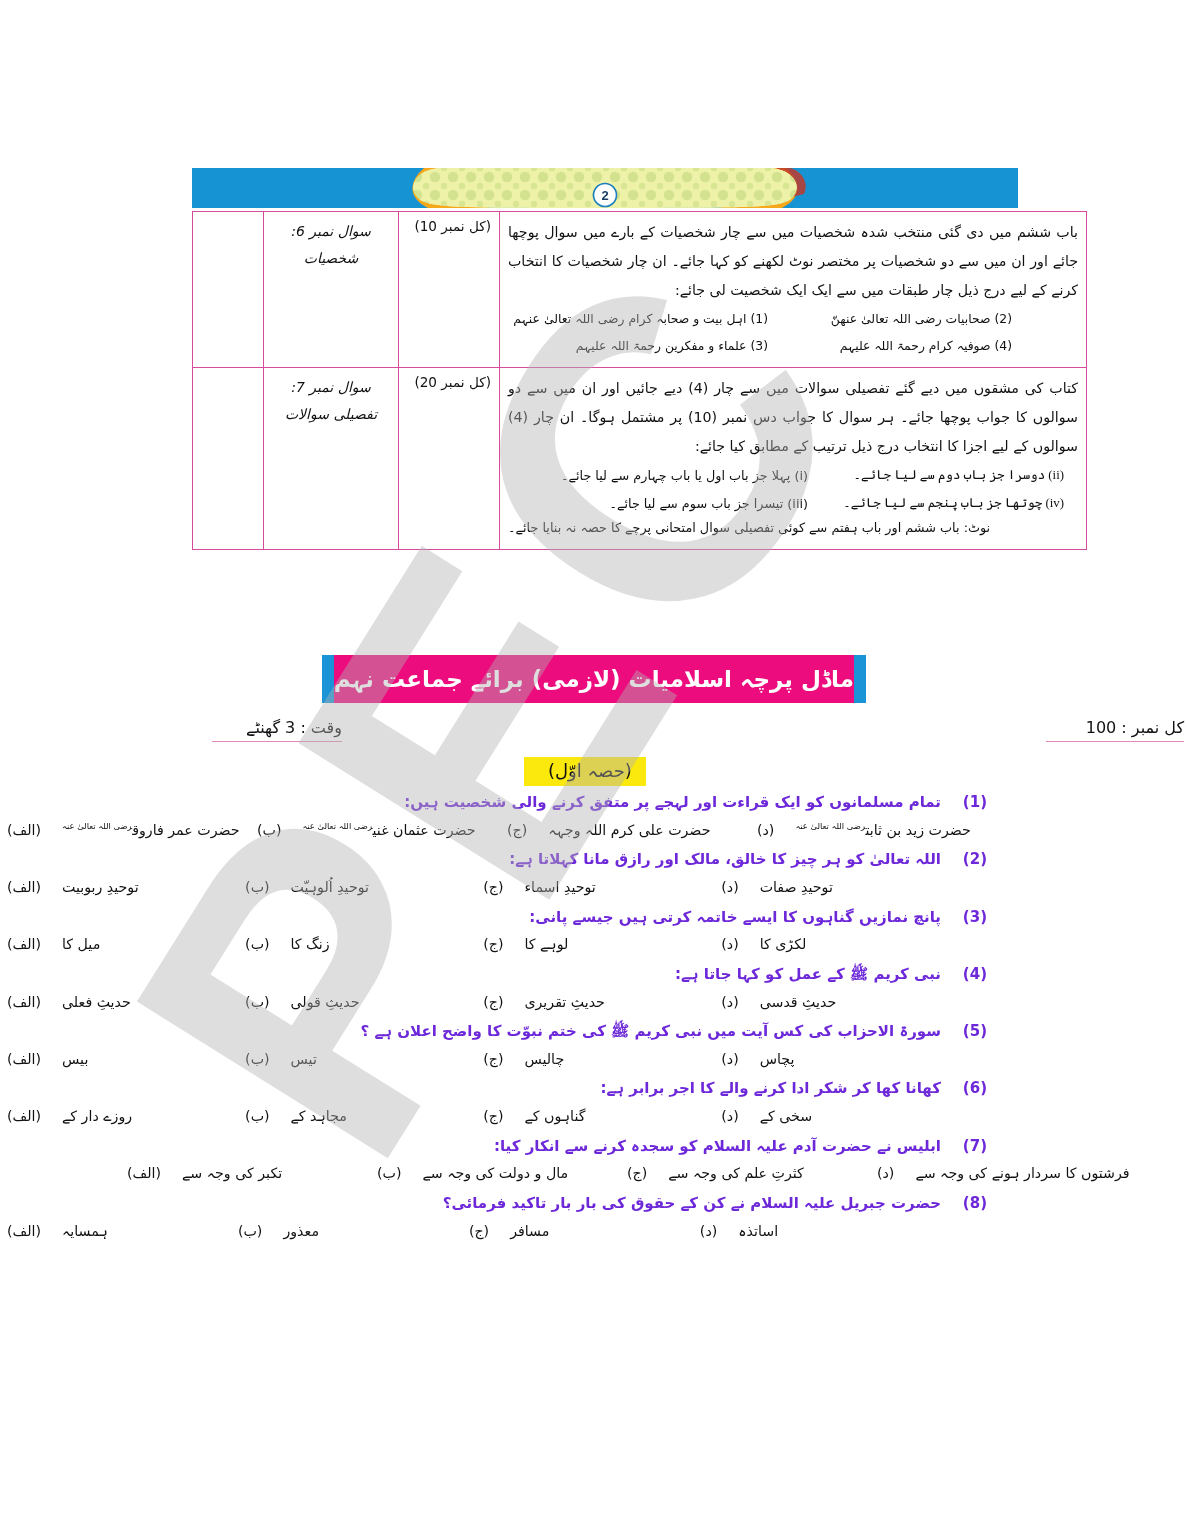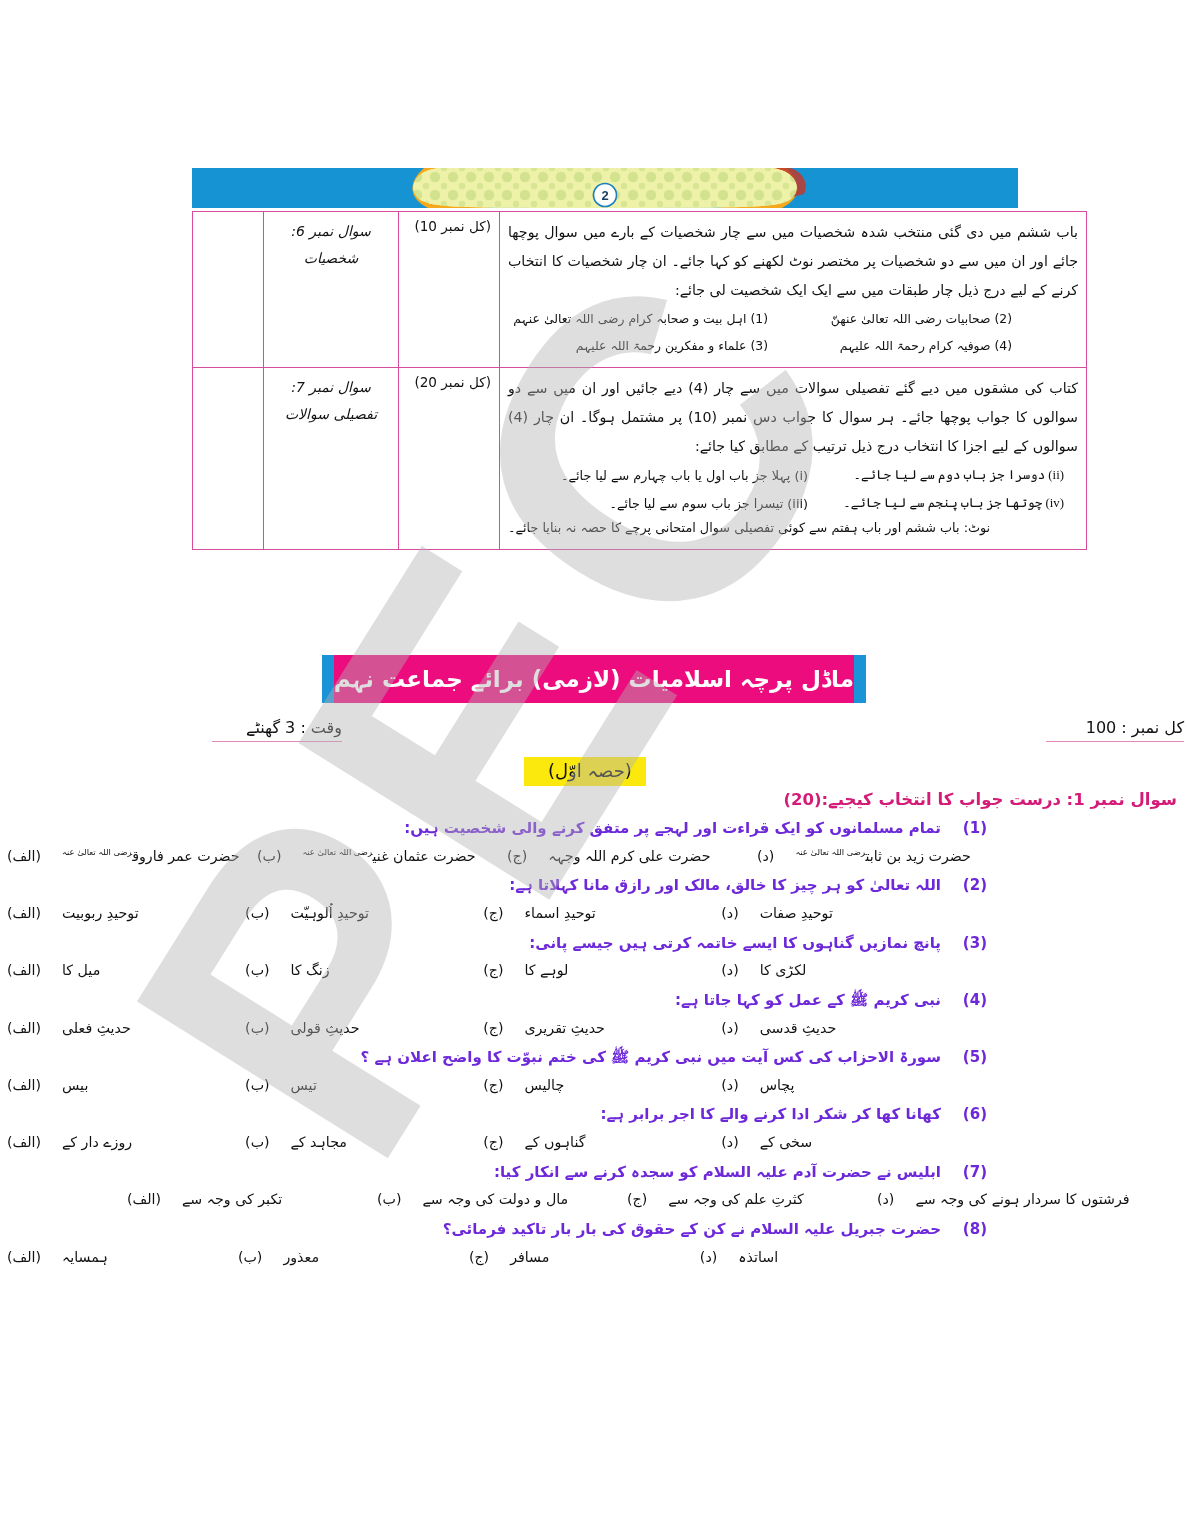--- a/index.html
+++ b/index.html
@@ -347,21 +347,20 @@
   </div>
 
   <div id="meta-row">
     <div class="meta-item urdu" id="meta-marks">کل نمبر : 100</div>
     <div class="meta-item urdu" id="meta-time">وقت : 3 گھنٹے</div>
   </div>
 
   <div id="section-chip" class="urdu">(حصہ اوّل)</div>
 
   <div id="mcq-block">
-    <div id="q1-heading" class="urdu">سوال نمبر 1: درست جواب کا انتخاب کیجیے:(20)</div>
 
     <div class="q-item">
       <div class="q-stem urdu">
         <span class="q-num">(1)</span><span>تمام مسلمانوں کو ایک قراءت اور لہجے پر متفق کرنے والی شخصیت ہیں:</span>
       </div>
       <div class="opt-row urdu row-pad-1">
         <span class="opt opt-w-d">
           <span class="opt-key">(د)</span>
           <span class="opt-text"><span>حضرت زید بن ثابت</span><span class="hon">رضی اللہ تعالیٰ عنہ</span></span>
         </span>

